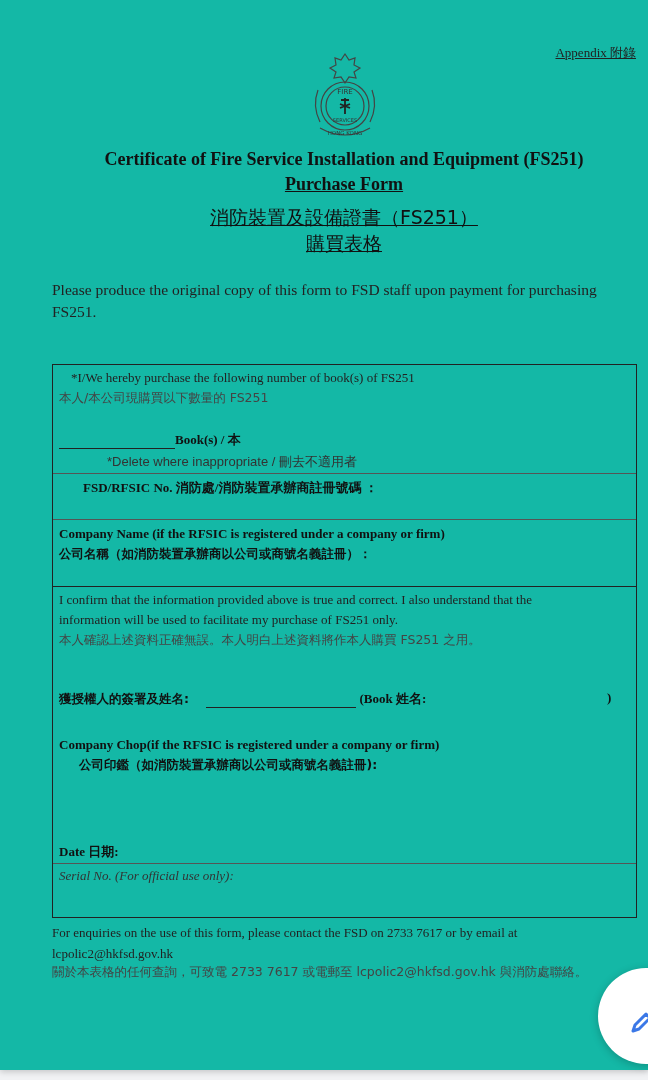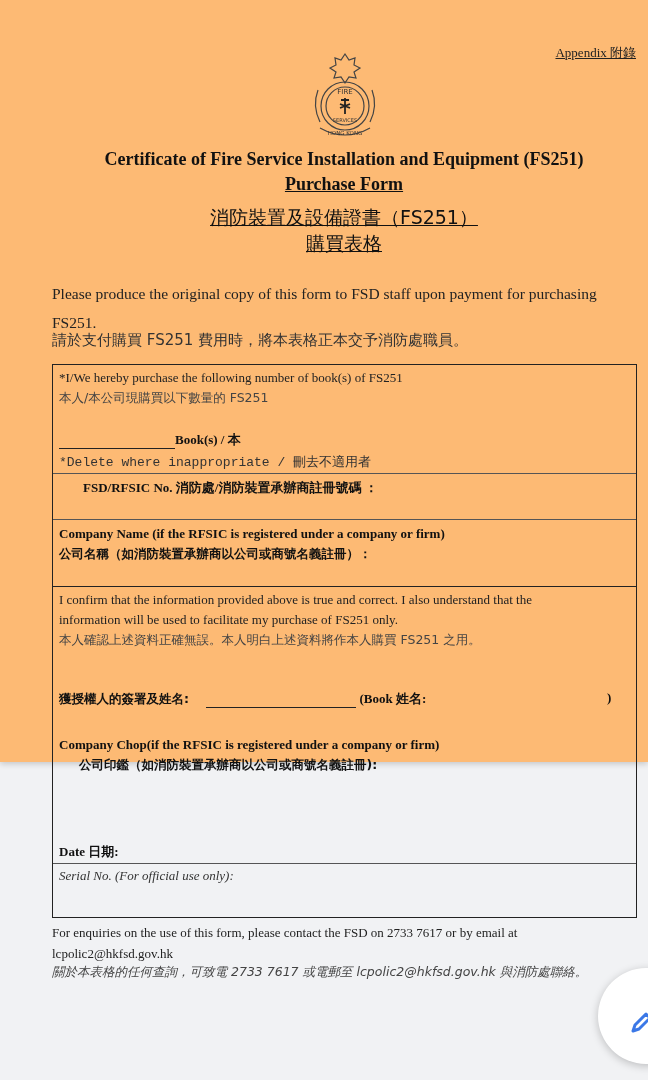--- a/index.html
+++ b/index.html
@@ -3,22 +3,22 @@
 <meta charset="utf-8">
 <style>
   html, body { margin: 0; padding: 0; }
   body {
     width: 648px; height: 1080px; overflow: hidden;
     background: #f1f2f4; position: relative;
     font-family: "Liberation Serif", "DejaVu Serif", serif;
     color: #1a1a1a;
   }
   .page {
-    position: absolute; left: 0; top: 0; width: 648px; height: 762px;
-    background: #fdba74;
+    position: absolute; left: 0; top: 0; width: 648px; height: 1070px;
+    background: #14b8a6;
     box-shadow: 0 2px 6px rgba(0,0,0,0.18);
   }
   .appendix {
     position: absolute; right: 12px; top: 44px;
     font-size: 13px; text-decoration: underline; color: #222;
   }
   .logo {
     position: absolute; left: 306px; top: 50px; width: 78px; height: 92px;
   }
   .title {
@@ -34,21 +34,21 @@
     font-size: 19px; top: 205px; text-decoration: underline; color: #111;
     font-family: "DejaVu Sans", sans-serif;
   }
   .title-zh2 {
     position: absolute; left: 0; width: 688px; text-align: center;
     font-size: 19px; top: 231px; text-decoration: underline; color: #111;
     font-family: "DejaVu Sans", sans-serif;
   }
   .intro-en {
     position: absolute; left: 52px; top: 279px; width: 560px;
-    font-size: 15.5px; line-height: 29px; color: #222;
+    font-size: 15.5px; line-height: 22px; color: #222;
   }
   .intro-zh {
     position: absolute; left: 52px; top: 331px; width: 580px;
     font-size: 15px; color: #333;
     font-family: "DejaVu Sans", sans-serif;
   }
   .form-box {
     position: absolute; left: 52px; top: 364px; width: 585px; height: 554px;
     border: 1px solid #222; box-sizing: border-box;
   }
@@ -56,21 +56,21 @@
   .divider { position: absolute; left: 0; width: 100%; border-top: 1px solid #555; }
   .divider.thick { border-top: 1.5px solid #222; }
   .txt { position: absolute; left: 6px; font-size: 13px; white-space: nowrap; color: #222; }
   .zh { font-family: "DejaVu Sans", sans-serif; font-size: 12.5px; color: #444; }
   .bold { font-weight: bold; color: #111; }
   .bold.zh { color: #111; }
   .italic { font-style: italic; color: #333; }
   .blank-line { display: inline-block; border-bottom: 1px solid #222; vertical-align: bottom; }
   .footer-en { position: absolute; left: 52px; top: 922px; font-size: 13px; line-height: 21px; color: #222; width: 580px; }
   .footer-zh { position: absolute; left: 52px; top: 964px; font-size: 12.5px; color: #444; white-space: nowrap;
-    font-family: "DejaVu Sans", sans-serif; font-style: italic; }
+    font-family: "DejaVu Sans", sans-serif; }
   .fab {
     position: absolute; left: 598px; top: 968px; width: 96px; height: 96px; border-radius: 50%;
     background: #ffffff; box-shadow: 0 2px 8px rgba(0,0,0,0.22);
   }
   .fab svg { position: absolute; left: 32px; top: 42px; }
 </style>
 </head>
 <body>
 
 <div class="page">
@@ -92,31 +92,30 @@
       <text x="39" y="85" font-size="5.5" text-anchor="middle" font-family="DejaVu Sans, sans-serif" fill="#333">HONG KONG</text>
     </svg>
   </div>
 
   <div class="title">Certificate of Fire Service Installation and Equipment (FS251)</div>
   <div class="subtitle">Purchase Form</div>
   <div class="title-zh">消防裝置及設備證書（FS251）</div>
   <div class="title-zh2">購買表格</div>
 
   <div class="intro-en">Please produce the original copy of this form to FSD staff upon payment for purchasing FS251.</div>
-  <div class="intro-zh">請於支付購買 FS251 費用時，將本表格正本交予消防處職員。</div>
 
   <div class="form-box">
 
     <div class="section" style="top:0;height:109px;">
-      <div class="txt" style="top:5px;">*I/We hereby purchase the following number of book(s) of FS251</div>
+      <div class="txt" style="top:5px;margin-left:12px;">*I/We hereby purchase the following number of book(s) of FS251</div>
       <div class="txt zh" style="top:25px;">本人/本公司現購買以下數量的 FS251</div>
       <div class="txt" style="top:66px;">
         <span class="blank-line" style="width:116px;height:14px;"></span><span class="bold">Book(s) / 本</span>
       </div>
-      <div class="txt zh" style="top:88px;font-family:Liberation Mono, monospace;font-size:13px;color:#333;">*Delete where inappropriate / 刪去不適用者</div>
+      <div class="txt zh" style="top:88px;font-family:Liberation Sans, sans-serif;font-size:13px;color:#333;margin-left:48px;">*Delete where inappropriate / 刪去不適用者</div>
     </div>
     <div class="divider" style="top:108px;"></div>
 
     <div class="section" style="top:109px;height:45px;">
       <div class="txt bold" style="top:5px;margin-left:24px;">FSD/RFSIC No.  消防處/消防裝置承辦商註冊號碼 ：</div>
     </div>
     <div class="divider" style="top:154px;"></div>
 
     <div class="section" style="top:155px;height:66px;">
       <div class="txt bold" style="top:6px;text-align:right;">Company Name (if the RFSIC is registered under a company or firm)</div>

